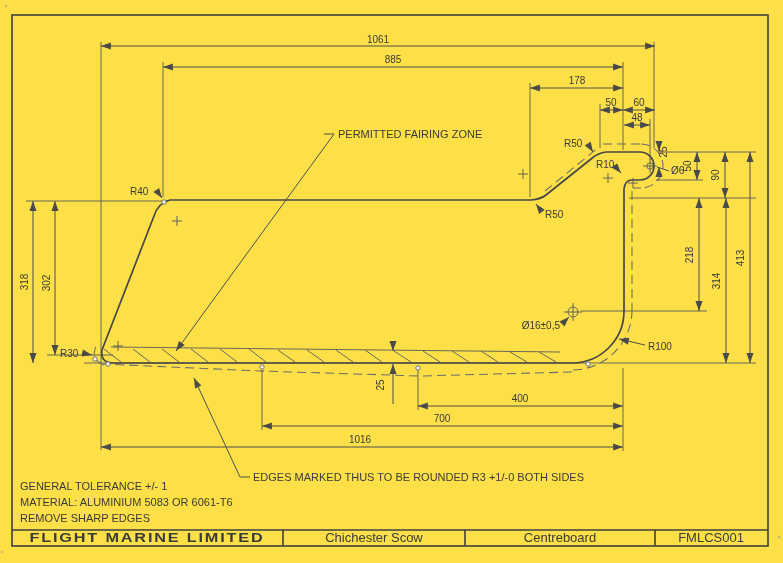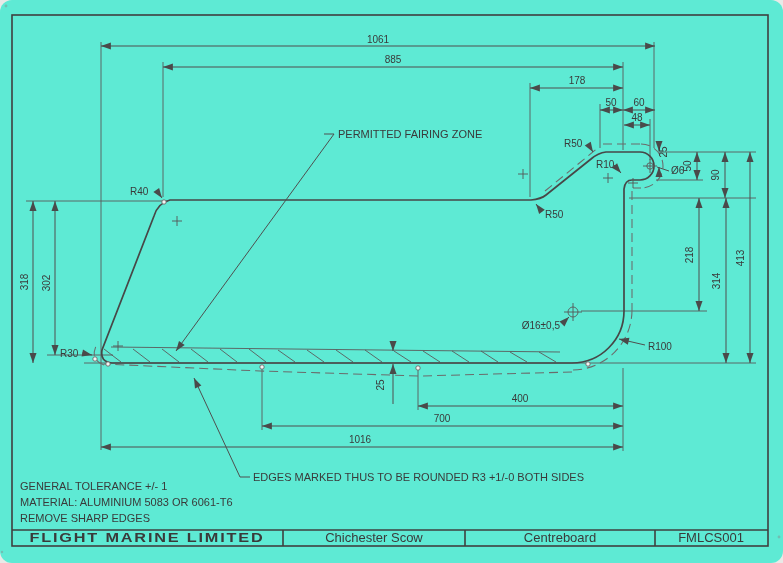--- a/index.html
+++ b/index.html
@@ -1,16 +1,16 @@
 <!DOCTYPE html>
 <html><head>
 <meta charset="utf-8">
 <style>
   html,body{margin:0;padding:0;background:#e9e9e7;}
-  .page{width:783px;height:563px;position:relative;background:#5eead4;overflow:hidden;border-radius:12px;}
+  .page{width:783px;height:563px;position:relative;background:#fde047;overflow:hidden;}
   svg{display:block;}
   text{font-family:"Liberation Sans", sans-serif;fill:#3a3a3a;}
   .dim-text{font-size:10px;}
   .label-text{font-size:10px;}
   .note-text{font-size:11px;}
   .ann-text{font-size:11px;}
   .tb-text{font-size:13px;}
   .logo-text{font-size:13.5px;font-weight:bold;letter-spacing:1.5px;}
   .outline{stroke:#474747;stroke-width:1.7;fill:none;}
   .thin{stroke:#5a5a5a;stroke-width:0.9;fill:none;}

